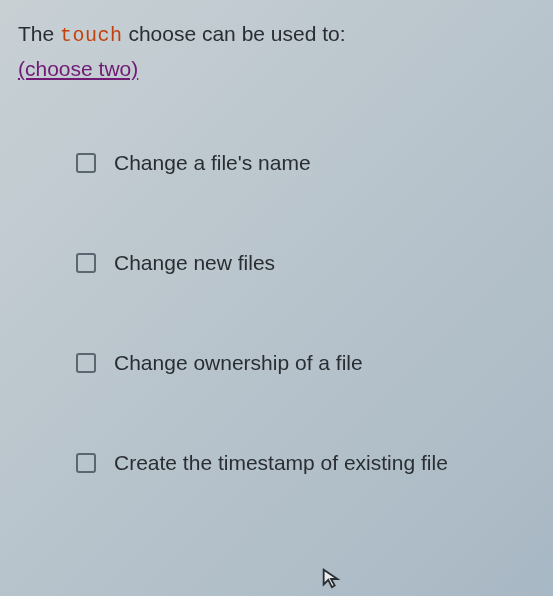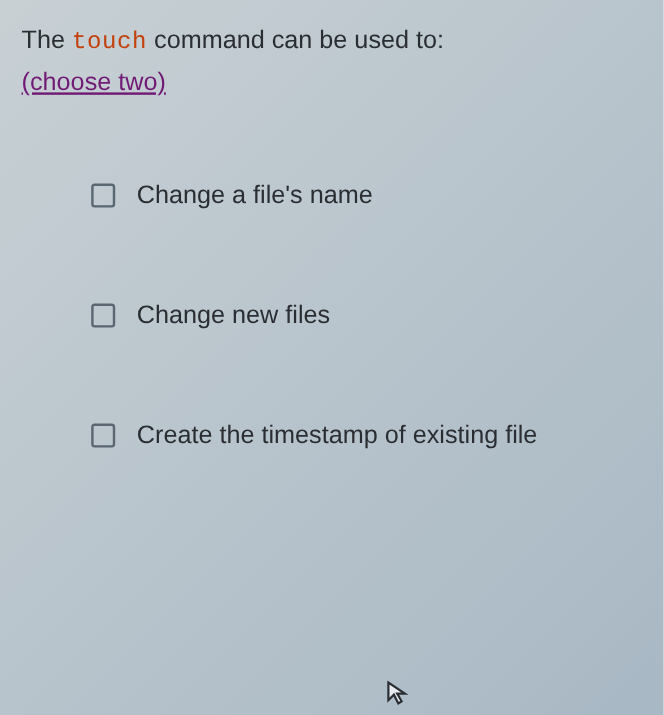--- a/index.html
+++ b/index.html
@@ -66,35 +66,39 @@
     }
     .cursor svg {
       width: 22px;
       height: 22px;
     }
   </style>
 </head>
 <body>
 
 <div class="question-text">
-  <span>The </span><span class="code-word">touch</span><span> command can be used to:</span>
+  <span>The </span><span class="code-word">touch</span><span> choose can be used to:</span>
 </div>
 <div class="instruction">(choose two)</div>
 
 <div class="options">
   <div class="option">
     <div class="checkbox"></div>
     <div class="option-label">Change a file's name</div>
   </div>
   <div class="option">
     <div class="checkbox"></div>
     <div class="option-label">Change new files</div>
   </div>
   <div class="option">
     <div class="checkbox"></div>
+    <div class="option-label">Change ownership of a file</div>
+  </div>
+  <div class="option">
+    <div class="checkbox"></div>
     <div class="option-label">Create the timestamp of existing file</div>
   </div>
 </div>
 
 <div class="cursor">
   <svg viewBox="0 0 24 24" fill="none" stroke="#2a2e32" stroke-width="2">
     <path d="M4 2 L4 18 L9 13 L13 21 L16 19 L12 12 L19 12 Z" fill="#e8ecef"></path>
   </svg>
 </div>
 

